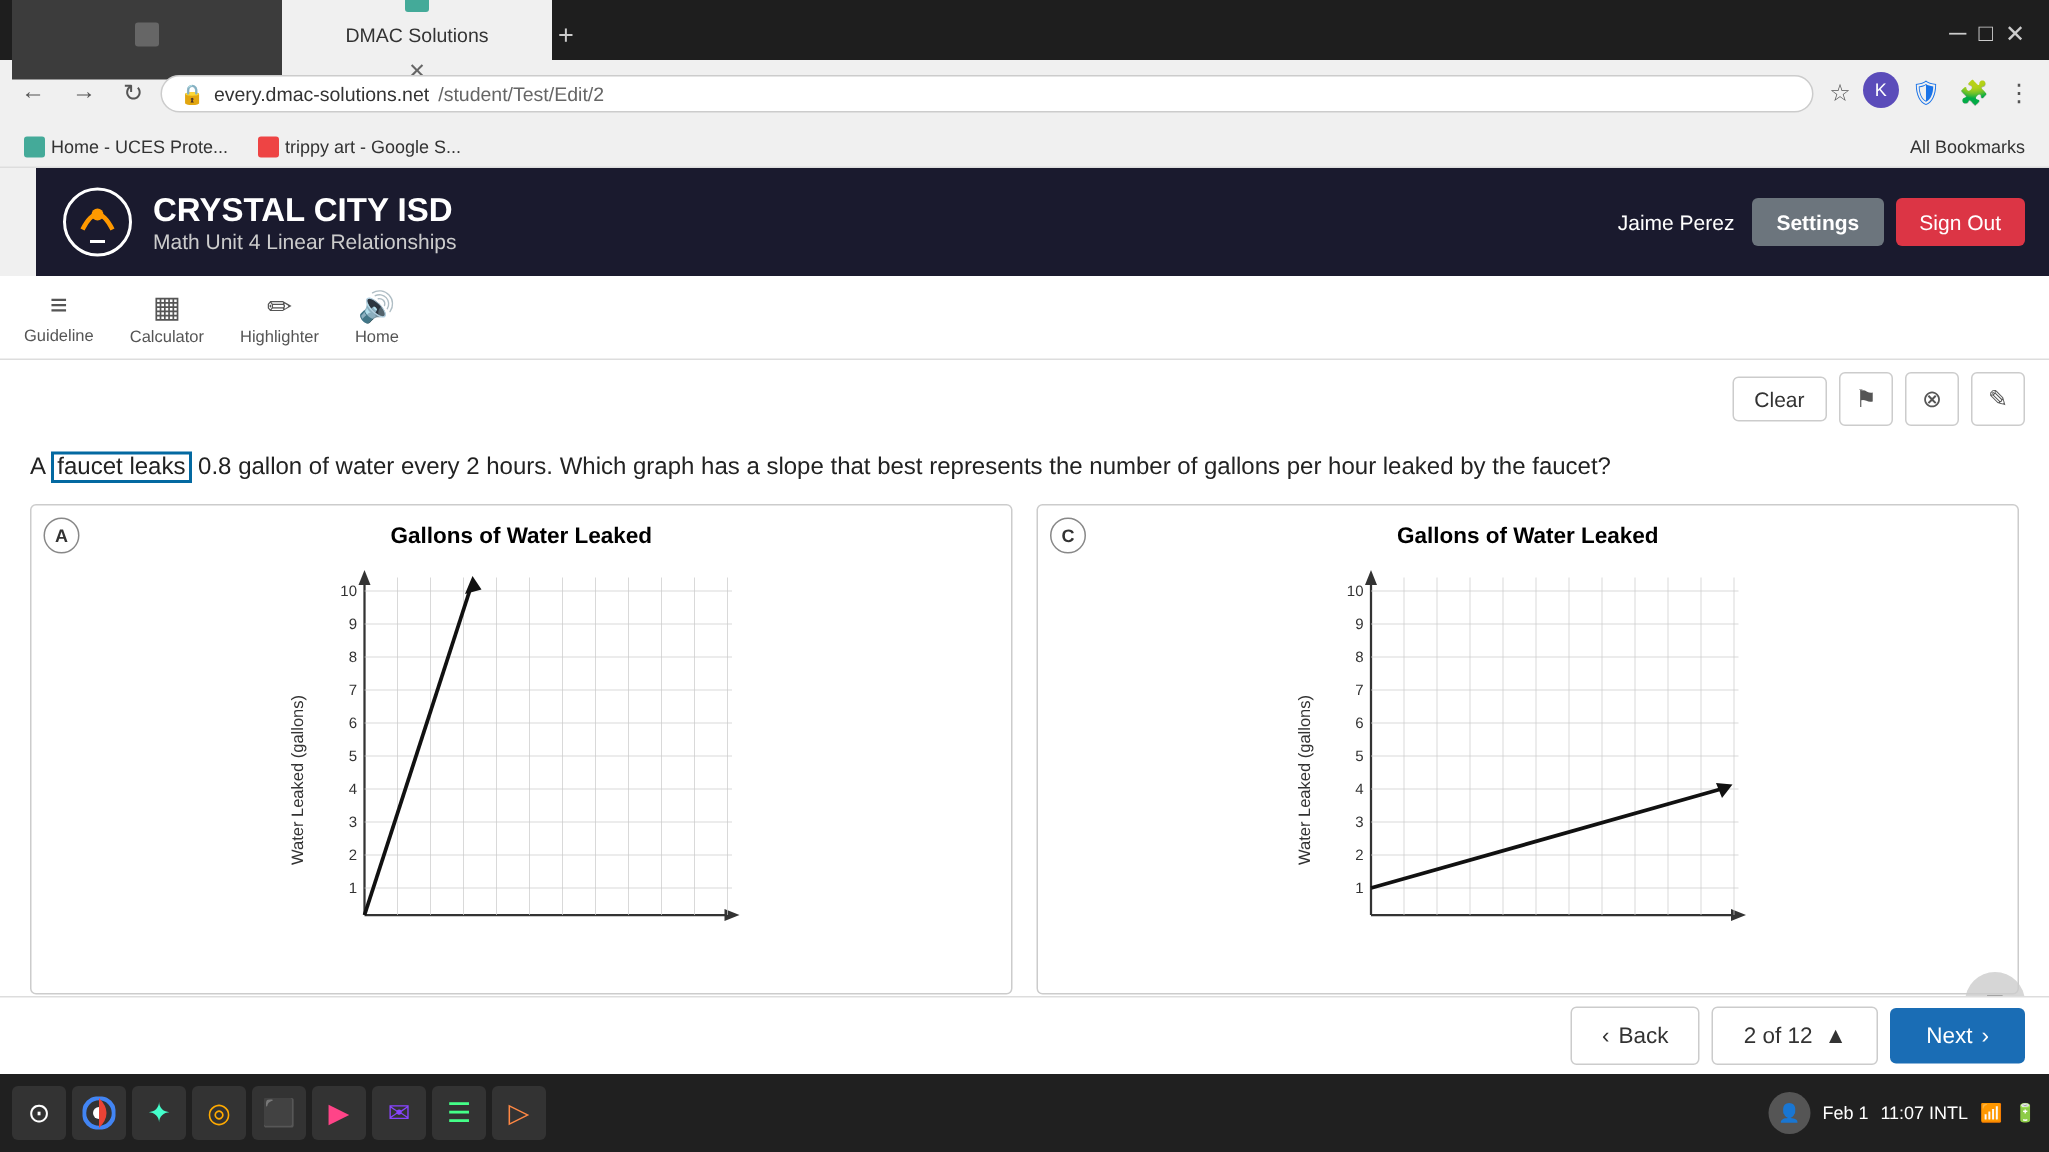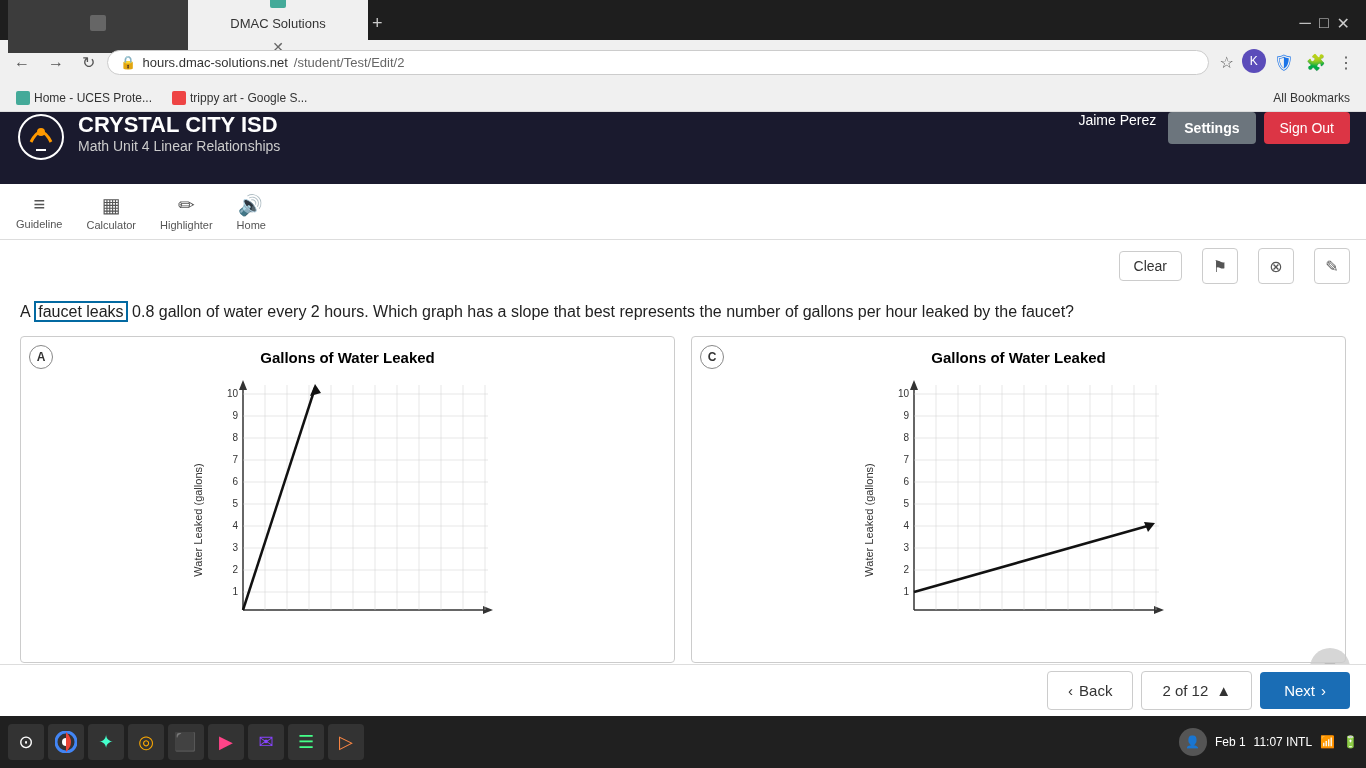--- a/index.html
+++ b/index.html
@@ -16,38 +16,38 @@
     .nav-btn { background: none; border: none; cursor: pointer; color: #555; font-size: 16px; padding: 4px 6px; border-radius: 4px; }
     .address-bar { flex: 1; border: 1px solid #ccc; border-radius: 20px; padding: 4px 12px; font-size: 13px; background: white; display: flex; align-items: center; gap: 6px; }
     .address-domain { color: #333; font-weight: 500; }
     .address-path { color: #666; }
     .nav-actions { display: flex; gap: 4px; }
     .nav-action-btn { background: none; border: none; cursor: pointer; color: #555; font-size: 16px; padding: 4px; border-radius: 4px; }
     .bookmarks-bar { background: #f0f0f0; border-bottom: 1px solid #ddd; display: flex; align-items: center; padding: 2px 8px; height: 28px; gap: 4px; font-size: 12px; }
     .bookmark-item { display: flex; align-items: center; gap: 4px; padding: 2px 8px; cursor: pointer; border-radius: 4px; color: #333; }
 
     
-    .app-header { background: #1a1a2e; color: white; display: flex; align-items: flex-start; padding: 0 16px; height: 72px; position: relative; }
+    .app-header { background: #1a1a2e; color: white; display: flex; align-items: center; padding: 0 16px; height: 72px; position: relative; margin-left: 24px; }
     .app-logo { width: 50px; height: 50px; margin-right: 12px; }
     .app-title-group { flex: 1; }
     .app-title { font-size: 22px; font-weight: bold; color: white; }
     .app-subtitle { font-size: 14px; color: #ccc; }
     .header-user { margin-right: 12px; color: white; font-size: 14px; }
     .header-settings { background: #6c757d; color: white; border: none; padding: 8px 16px; border-radius: 4px; cursor: pointer; font-size: 14px; margin-right: 8px; font-weight: bold; }
     .header-signout { background: #dc3545; color: white; border: none; padding: 8px 16px; border-radius: 4px; cursor: pointer; font-size: 14px; }
 
     
     .toolbar { background: white; border-bottom: 1px solid #ddd; display: flex; align-items: center; padding: 8px 16px; height: 56px; gap: 24px; }
     .toolbar-item { display: flex; flex-direction: column; align-items: center; cursor: pointer; gap: 2px; }
     .toolbar-icon { font-size: 20px; color: #555; }
     .toolbar-label { font-size: 11px; color: #555; }
 
     
     .question-area { background: white; padding: 0; height: calc(768px - 40px - 44px - 28px - 72px - 56px - 52px); overflow: hidden; }
-    .action-bar { display: flex; justify-content: flex-end; padding: 8px 16px; gap: 20px; align-items: center; }
+    .action-bar { display: flex; justify-content: flex-end; padding: 8px 16px; gap: 8px; align-items: center; }
     .action-btn { background: white; border: 1px solid #ccc; padding: 6px 14px; border-radius: 4px; cursor: pointer; font-size: 14px; color: #333; }
     .action-icon-btn { background: white; border: 1px solid #ccc; width: 36px; height: 36px; border-radius: 4px; cursor: pointer; display: flex; align-items: center; justify-content: center; font-size: 16px; color: #555; }
 
     .question-text { padding: 8px 20px 12px; font-size: 16px; line-height: 1.5; color: #222; }
     .question-text .highlight { border: 2px solid #0369a1; padding: 0 2px; }
 
     .graphs-container { display: flex; gap: 16px; padding: 0 20px; }
     .graph-card { background: white; border: 1px solid #ccc; border-radius: 4px; flex: 1; padding: 12px; position: relative; }
     .graph-option { position: absolute; top: 8px; left: 8px; width: 24px; height: 24px; border: 1px solid #888; border-radius: 50%; display: flex; align-items: center; justify-content: center; font-size: 12px; font-weight: bold; color: #333; background: white; }
     .graph-title { text-align: center; font-size: 15px; font-weight: bold; margin-bottom: 4px; }
@@ -90,21 +90,21 @@
       <button style="background:none;border:none;color:#ccc;font-size:16px;cursor:pointer;">✕</button>
     </div>
   </div>
 
   <div class="nav-bar">
     <button class="nav-btn">←</button>
     <button class="nav-btn">→</button>
     <button class="nav-btn">↻</button>
     <div class="address-bar">
       <span style="color:#888;font-size:13px;">🔒</span>
-      <span class="address-domain">hours.dmac-solutions.net</span>
+      <span class="address-domain">every.dmac-solutions.net</span>
       <span class="address-path">/student/Test/Edit/2</span>
     </div>
     <div class="nav-actions">
       <button class="nav-action-btn">☆</button>
       <button class="nav-action-btn" style="background:#5b4cba;color:white;border-radius:50%;width:24px;height:24px;font-size:12px;display:flex;align-items:center;justify-content:center;">K</button>
       <button class="nav-action-btn" style="color:#1a73e8;">🛡</button>
       <button class="nav-action-btn">🧩</button>
       <button class="nav-action-btn">⋮</button>
     </div>
   </div>

